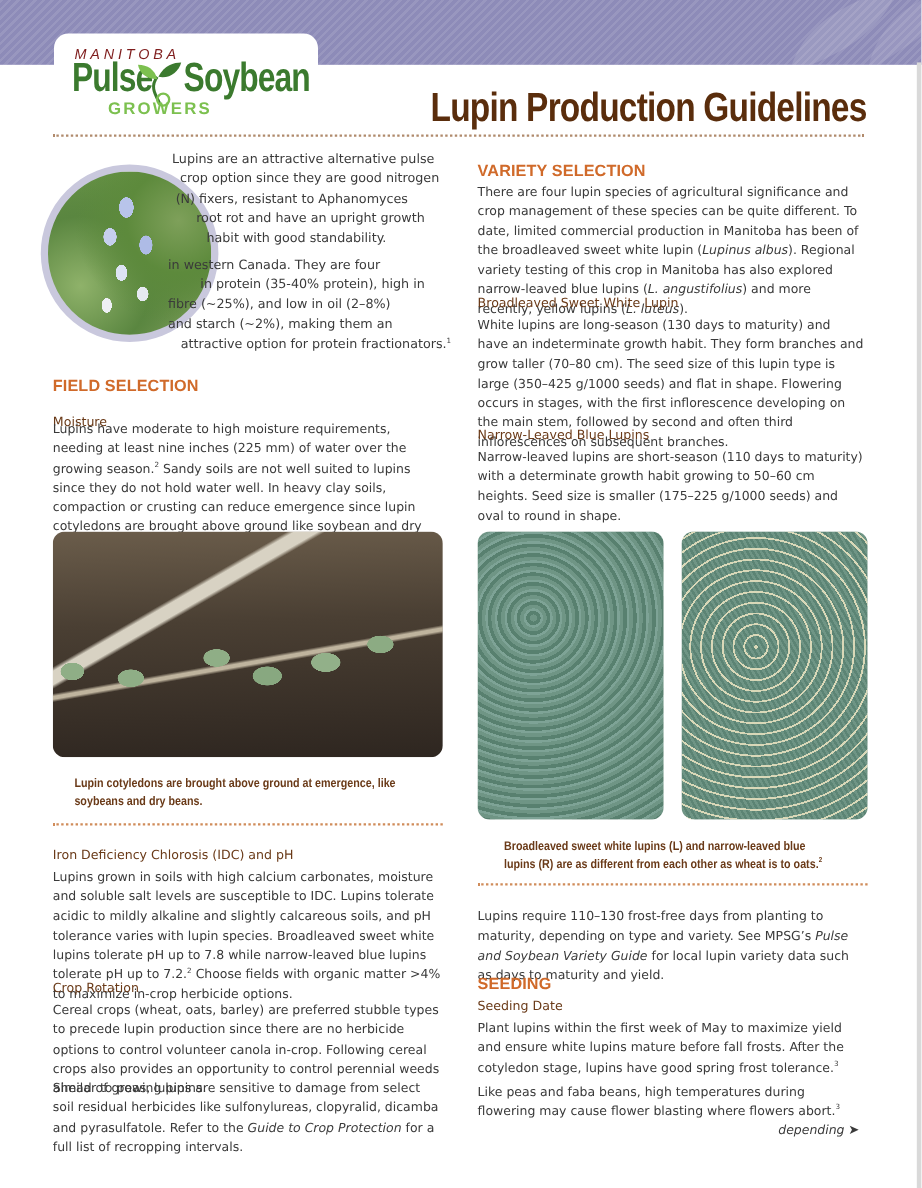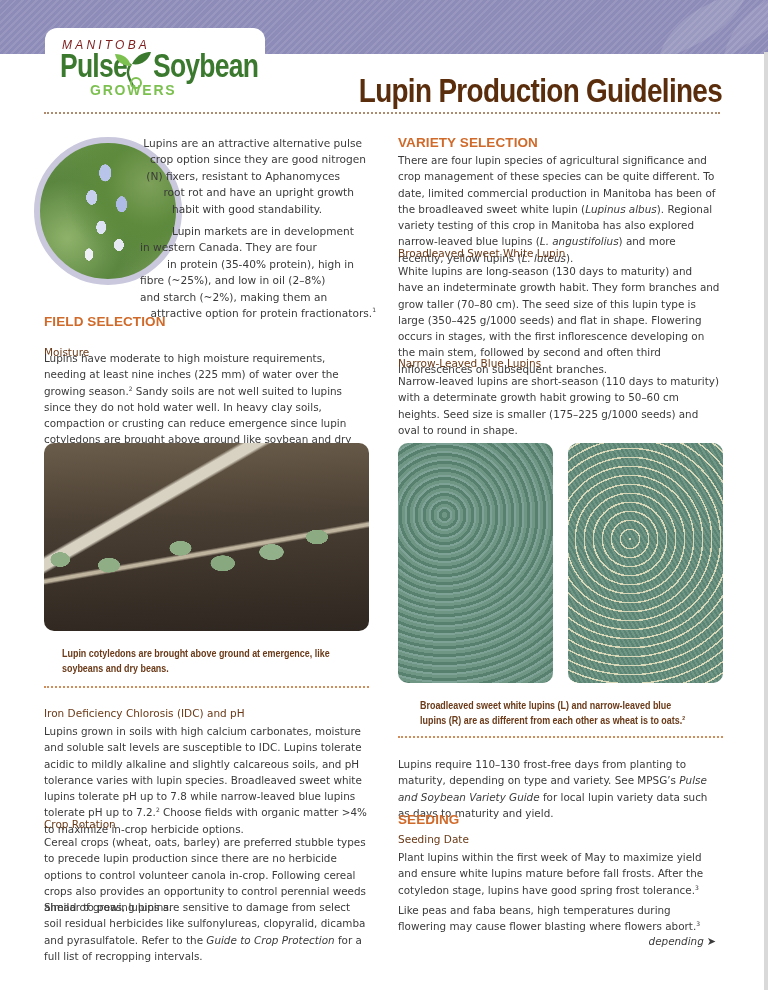--- a/index.html
+++ b/index.html
@@ -55,21 +55,21 @@
       radial-gradient(ellipse 10px 14px at 48% 22%, #b8c4ea 60%, transparent 62%),
       radial-gradient(ellipse 9px 12px at 38% 40%, #c6cfee 60%, transparent 62%),
       radial-gradient(ellipse 9px 13px at 60% 45%, #aebbe6 60%, transparent 62%),
       radial-gradient(ellipse 8px 11px at 45% 62%, #dde3f4 60%, transparent 62%),
       radial-gradient(ellipse 8px 10px at 58% 75%, #e6e9f2 60%, transparent 62%),
       radial-gradient(ellipse 7px 10px at 36% 82%, #eef0f5 60%, transparent 62%),
       radial-gradient(circle at 80% 30%, #7ea05a 0, #5d8a3c 30%, transparent 60%),
       radial-gradient(circle at 20% 70%, #8fb26a 0, #5a8640 40%, transparent 70%),
       linear-gradient(160deg, #6e9a4c, #4f7a33 60%, #8aa967);
   }
-  .intro-text { position: absolute; left: 140px; top: 135px; width: 236px; font-size: 10.6px; line-height: 16.4px; color: #3a3a3a; }
+  .intro-text { position: absolute; left: 140px; top: 125px; width: 236px; font-size: 10.6px; line-height: 16.4px; color: #3a3a3a; }
   .intro-text p { text-align: right; }
   .intro-text .l { display: block; white-space: nowrap; }
 
   
   .h-section { position: absolute; font-family: "Liberation Sans", sans-serif; font-weight: bold; font-size: 13.5px; color: #d06a2a; letter-spacing: 0.1px; }
   .h-sub { position: absolute; font-size: 10.5px; color: #6a3a18; font-weight: normal; }
   .para { position: absolute; font-size: 10.4px; line-height: 16.3px; color: #3a3a3a; }
   .para em { font-style: italic; }
   sup { font-size: 6px; vertical-align: super; line-height: 0; }
   .caption { position: absolute; font-family: "Liberation Sans", sans-serif; font-weight: bold; font-size: 10.4px; line-height: 15px; color: #6a3a18; transform: scaleX(0.86); transform-origin: left top; }
@@ -139,21 +139,20 @@
   <div class="intro-photo"></div>
   <div class="intro-text">
     <p style="padding-right:10px;">
       <span class="l" style="margin-right:4px;">Lupins are an attractive alternative pulse</span>
       <span class="l">crop option since they are good nitrogen</span>
       <span class="l" style="margin-right:26px;">(N) fixers, resistant to Aphanomyces</span>
       <span class="l" style="margin-right:12px;">root rot and have an upright growth</span>
       <span class="l" style="margin-right:44px;">habit with good standability.</span>
     </p>
     <p style="margin-top:6px;">
-      <span class="l" style="margin-right:22px;">Lupin markets are in development</span>
       <span class="l" style="margin-right:60px;">in western Canada. They are four</span>
       <span class="l" style="margin-right:22px;">in protein (35-40% protein), high in</span>
       <span class="l" style="margin-right:66px;">fibre (~25%), and low in oil (2–8%)</span>
       <span class="l" style="margin-right:60px;">and starch (~2%), making them an</span>
       <span class="l"><span>attractive option for protein fractionators.</span><sup>1</sup></span>
     </p>
   </div>
 
   <h2 class="h-section" style="left:44px; top:314px;">FIELD SELECTION</h2>
   <h3 class="h-sub" style="left:44px; top:346px;">Moisture</h3>

